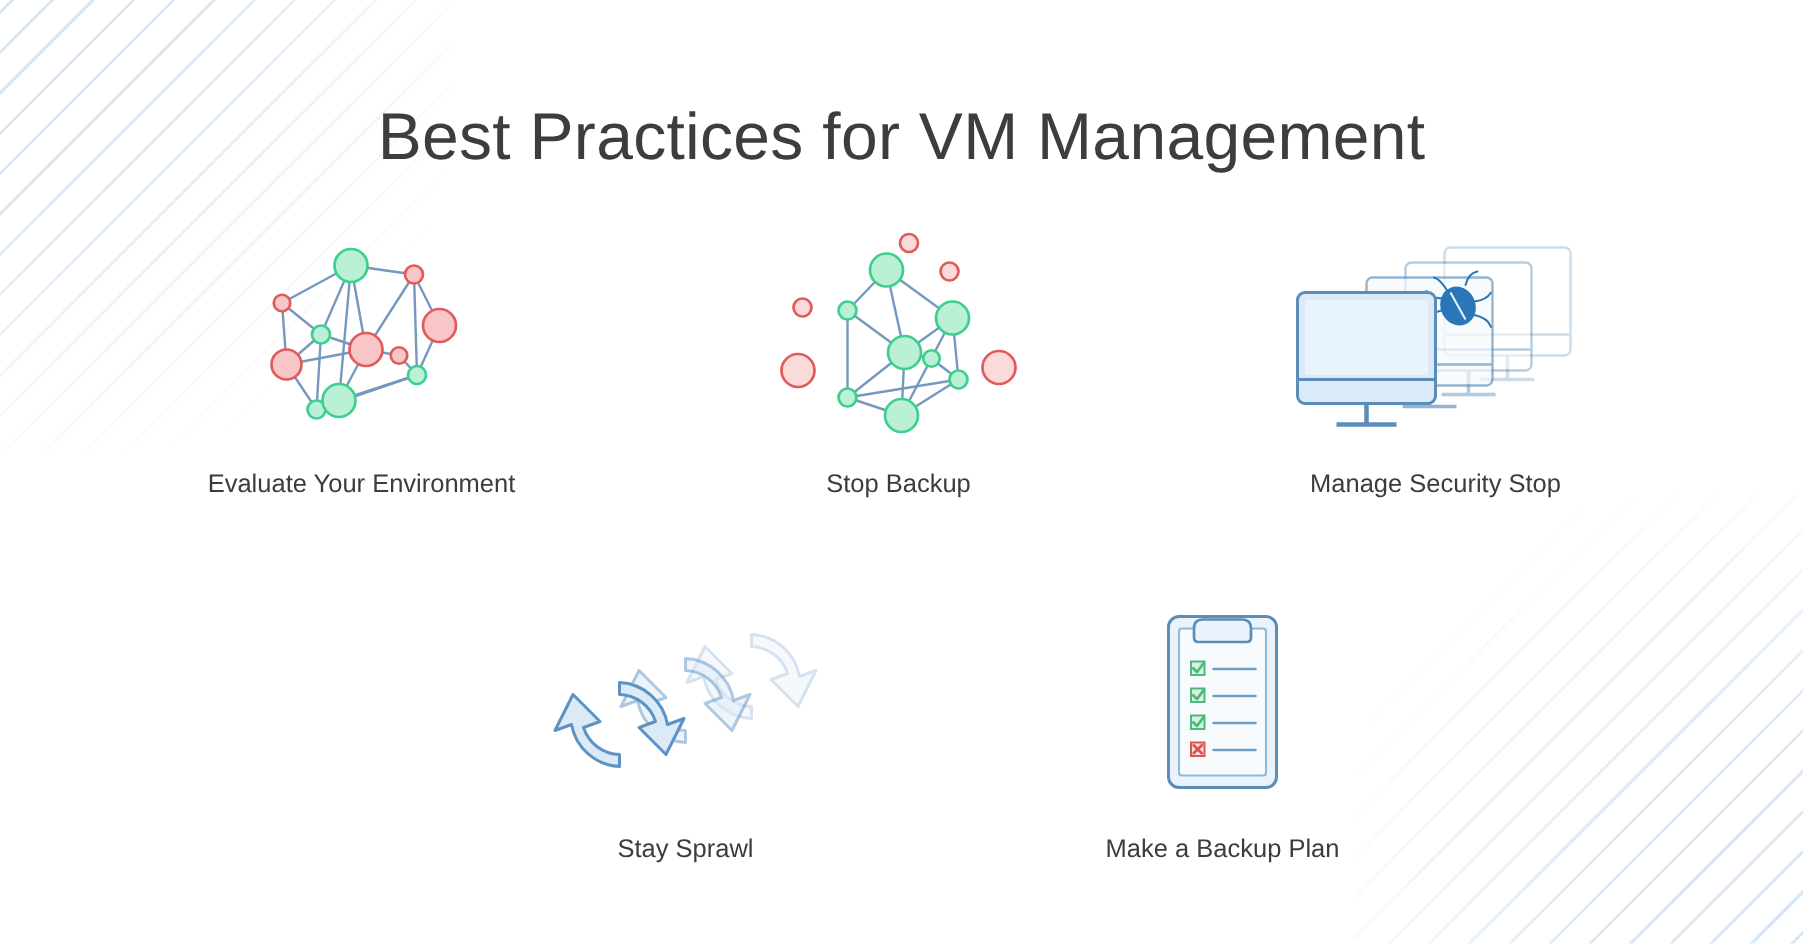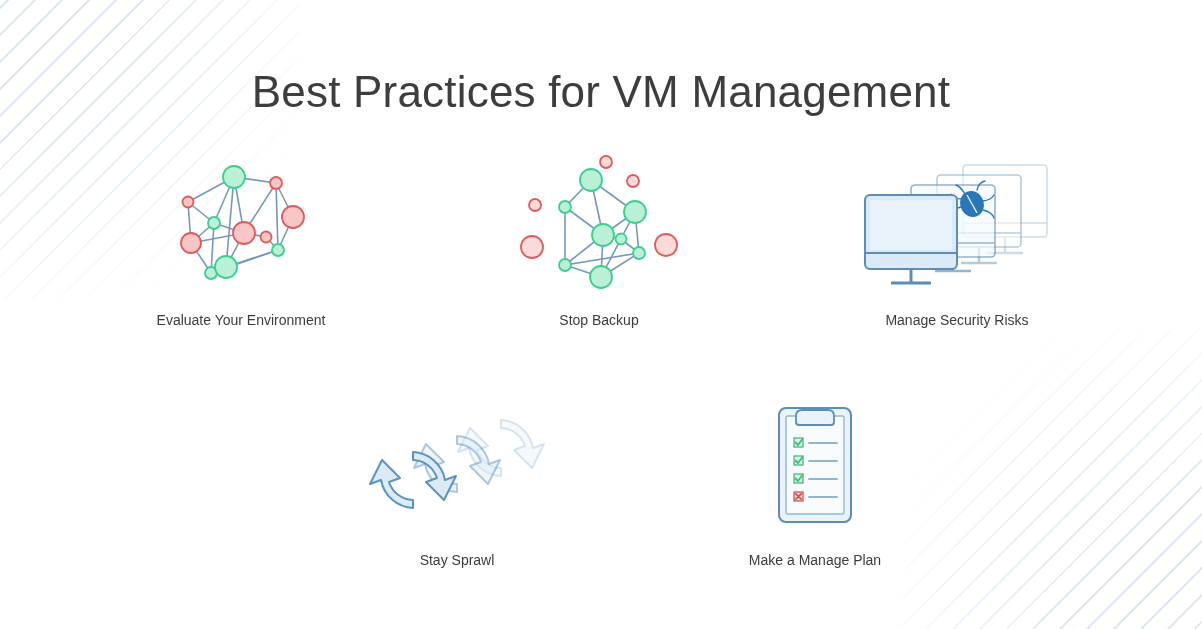--- a/index.html
+++ b/index.html
@@ -99,21 +99,21 @@
     width: 220px;
     height: 150px;
     display: flex;
     align-items: center;
     justify-content: center;
   }
   .icon-box svg { display: block; overflow: visible; }
 
   .card-label {
     margin-top: 12px;
-    font-size: 14px;
+    font-size: 17px;
     color: #3c3c3c;
     line-height: 1.25;
     white-space: nowrap;
   }
 </style>
 </head>
 <body>
 
 <div class="stripes stripes-tl"></div>
 <div class="stripes stripes-br"></div>
@@ -251,21 +251,21 @@
 
             <g stroke="#5b8db8" stroke-width="2" fill="#dbeaf8">
               <rect x="6" y="36" width="92" height="74" rx="5"></rect>
               <rect x="11" y="41" width="82" height="50" rx="2" fill="#e9f3fc" stroke="none"></rect>
               <line x1="6" y1="94" x2="98" y2="94"></line>
               <line x1="52" y1="110" x2="52" y2="124" stroke-width="3"></line>
               <line x1="32" y1="124" x2="72" y2="124" stroke-width="3"></line>
             </g>
           </svg>
         </div>
-        <div class="card-label">Manage Security Risks</div>
+        <div class="card-label">Manage Security Stop</div>
       </div>
     </div>
 
     <div class="row row-2">
 
       <div class="card">
         <div class="icon-box">
           <svg width="178" height="126" viewBox="0 0 178 126">
             <defs>
               <g id="refresh-glyph">
@@ -312,20 +312,20 @@
               <rect x="31" y="72" width="9" height="9" fill="#d8f0e2" stroke="#49b97a" stroke-width="1.3"></rect>
               <path d="M32.5,76.5 L35,79 L39.5,73" fill="none" stroke="#49b97a" stroke-width="1.8" stroke-linecap="round" stroke-linejoin="round"></path>
               <line x1="46" y1="77" x2="74" y2="77" stroke="#6f9fc4" stroke-width="1.7" stroke-linecap="round"></line>
 
               <rect x="31" y="90" width="9" height="9" fill="#fadede" stroke="#d9534f" stroke-width="1.3"></rect>
               <path d="M32.8,91.8 L38.2,97.2 M38.2,91.8 L32.8,97.2" fill="none" stroke="#d9534f" stroke-width="1.8" stroke-linecap="round"></path>
               <line x1="46" y1="95" x2="74" y2="95" stroke="#6f9fc4" stroke-width="1.7" stroke-linecap="round"></line>
             </g>
           </svg>
         </div>
-        <div class="card-label">Make a Manage Plan</div>
+        <div class="card-label">Make a Backup Plan</div>
       </div>
 
       <div class="card"></div>
     </div>
 
   </div>
 </div>
 
 </body></html>

